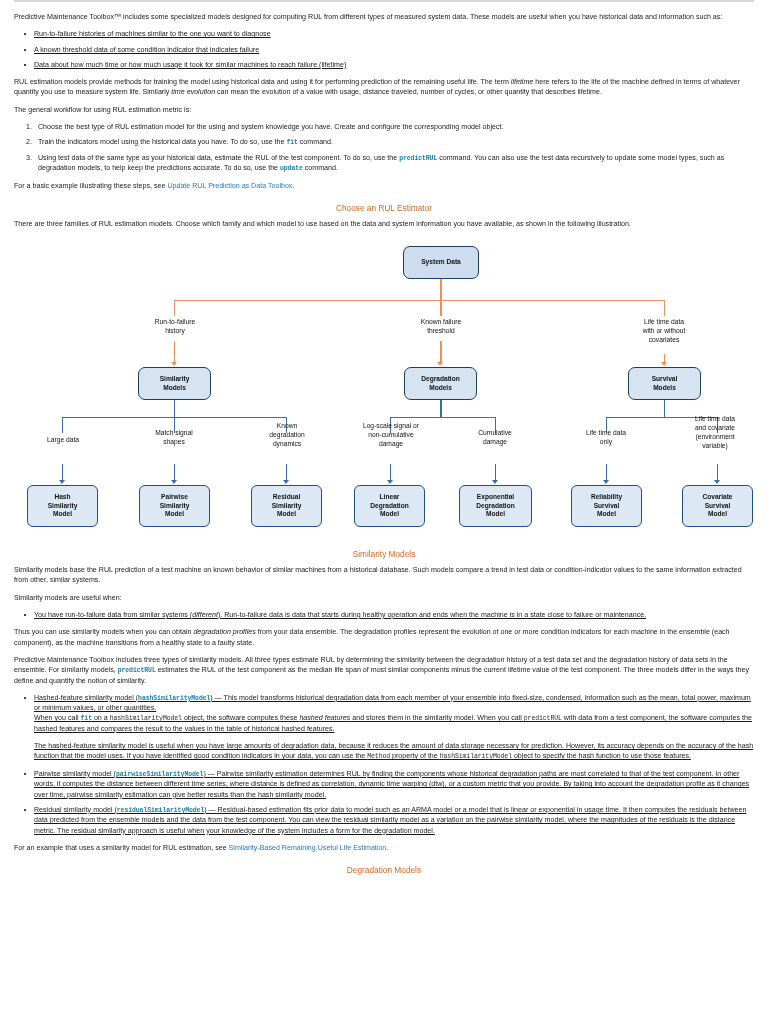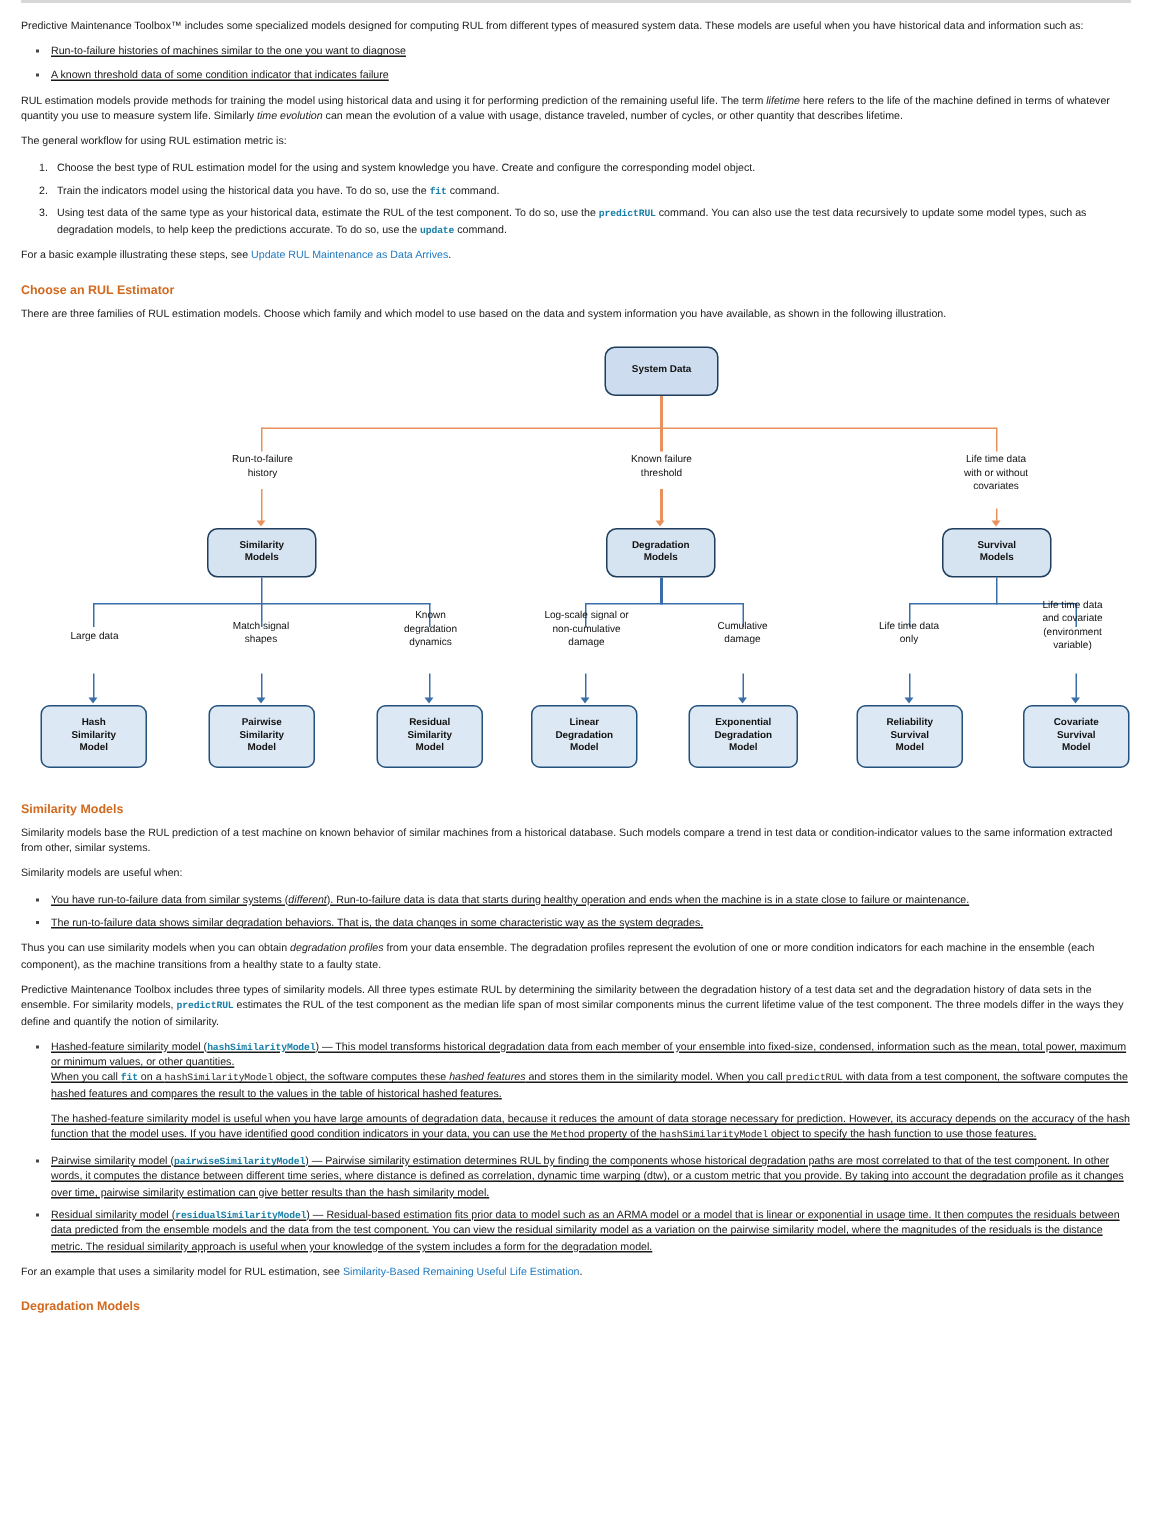--- a/index.html
+++ b/index.html
@@ -26,22 +26,23 @@
     letter-spacing: .1px;
   }
   .title-rule {
     height: 2px;
     background: #d8d8d8;
     margin: 0 0 10px 0;
   }
   .h2 {
     color: #d2691e;
     font-size: 8.3px;
-    font-weight: 700;
+    font-weight: 400;
     margin: 11px 0 5px 0;
+    text-align: center;
   }
 
   
   p.para { margin: 0 0 7px 0; text-align: left; }
 
   ul.bullets { margin: 0 0 7px 0; padding-left: 0; list-style: none; }
   ul.bullets > li {
     position: relative;
     padding-left: 20px;
     margin-bottom: 5px;
@@ -143,33 +144,34 @@
 
 <div class="page">
 
   <div class="title-rule"></div>
 
   <p class="para">Predictive Maintenance Toolbox™ includes some specialized models designed for computing RUL from different types of measured system data. These models are useful when you have historical data and information such as:</p>
 
   <ul class="bullets">
     <li><span>Run-to-failure histories of machines similar to the one you want to diagnose</span></li>
     <li><span>A known threshold data of some condition indicator that indicates failure</span></li>
+    <li><span>Data about how much time or how much usage it took for similar machines to reach failure (lifetime)</span></li>
   </ul>
 
   <p class="para"><span>RUL estimation models provide methods for training the model using historical data and using it for performing prediction of the remaining useful life. The term </span><em class="it">lifetime</em><span> here refers to the life of the machine defined in terms of whatever quantity you use to measure system life. Similarly </span><em class="it">time evolution</em><span> can mean the evolution of a value with usage, distance traveled, number of cycles, or other quantity that describes lifetime.</span></p>
 
   <p class="para">The general workflow for using RUL estimation metric is:</p>
 
   <ol class="steps">
     <li><span>Choose the best type of RUL estimation model for the using and system knowledge you have. Create and configure the corresponding model object.</span></li>
     <li><span>Train the indicators model using the historical data you have. To do so, use the </span><code>fit</code><span> command.</span></li>
     <li><span>Using test data of the same type as your historical data, estimate the RUL of the test component. To do so, use the </span><code>predictRUL</code><span> command. You can also use the test data recursively to update some model types, such as degradation models, to help keep the predictions accurate. To do so, use the </span><code>update</code><span> command.</span></li>
   </ol>
 
-  <p class="para"><span>For a basic example illustrating these steps, see </span><a class="link" href="#">Update RUL Maintenance as Data Arrives</a><span>.</span></p>
+  <p class="para"><span>For a basic example illustrating these steps, see </span><a class="link" href="#">Update RUL Prediction as Data Toolbox</a><span>.</span></p>
 
   <h2 class="h2">Choose an RUL Estimator</h2>
   <p class="para">There are three families of RUL estimation models. Choose which family and which model to use based on the data and system information you have available, as shown in the following illustration.</p>
 
   <div class="diagram">
 
     <div class="node root" style="left:389px; top:10px; width:76px; height:33px;">
       <span>System Data</span>
     </div>
 
@@ -266,21 +268,20 @@
     </div>
   </div>
 
   <h2 class="h2">Similarity Models</h2>
 
   <p class="para">Similarity models base the RUL prediction of a test machine on known behavior of similar machines from a historical database. Such models compare a trend in test data or condition-indicator values to the same information extracted from other, similar systems.</p>
   <p class="para">Similarity models are useful when:</p>
 
   <ul class="bullets">
     <li><span>You have run-to-failure data from similar systems (</span><em class="it">different</em><span>). Run-to-failure data is data that starts during healthy operation and ends when the machine is in a state close to failure or maintenance.</span></li>
-    <li><span>The run-to-failure data shows similar degradation behaviors. That is, the data changes in some characteristic way as the system degrades.</span></li>
   </ul>
 
   <p class="para"><span>Thus you can use similarity models when you can obtain </span><em class="it">degradation profiles</em><span> from your data ensemble. The degradation profiles represent the evolution of one or more condition indicators for each machine in the ensemble (each component), as the machine transitions from a healthy state to a faulty state.</span></p>
 
   <p class="para"><span>Predictive Maintenance Toolbox includes three types of similarity models. All three types estimate RUL by determining the similarity between the degradation history of a test data set and the degradation history of data sets in the ensemble. For similarity models, </span><code>predictRUL</code><span> estimates the RUL of the test component as the median life span of most similar components minus the current lifetime value of the test component. The three models differ in the ways they define and quantify the notion of similarity.</span></p>
 
   <ul class="bullets">
     <li>
       <span>Hashed-feature similarity model (</span><code>hashSimilarityModel</code><span>) — This model transforms historical degradation data from each member of your ensemble into fixed-size, condensed, information such as the mean, total power, maximum or minimum values, or other quantities.</span>
 

